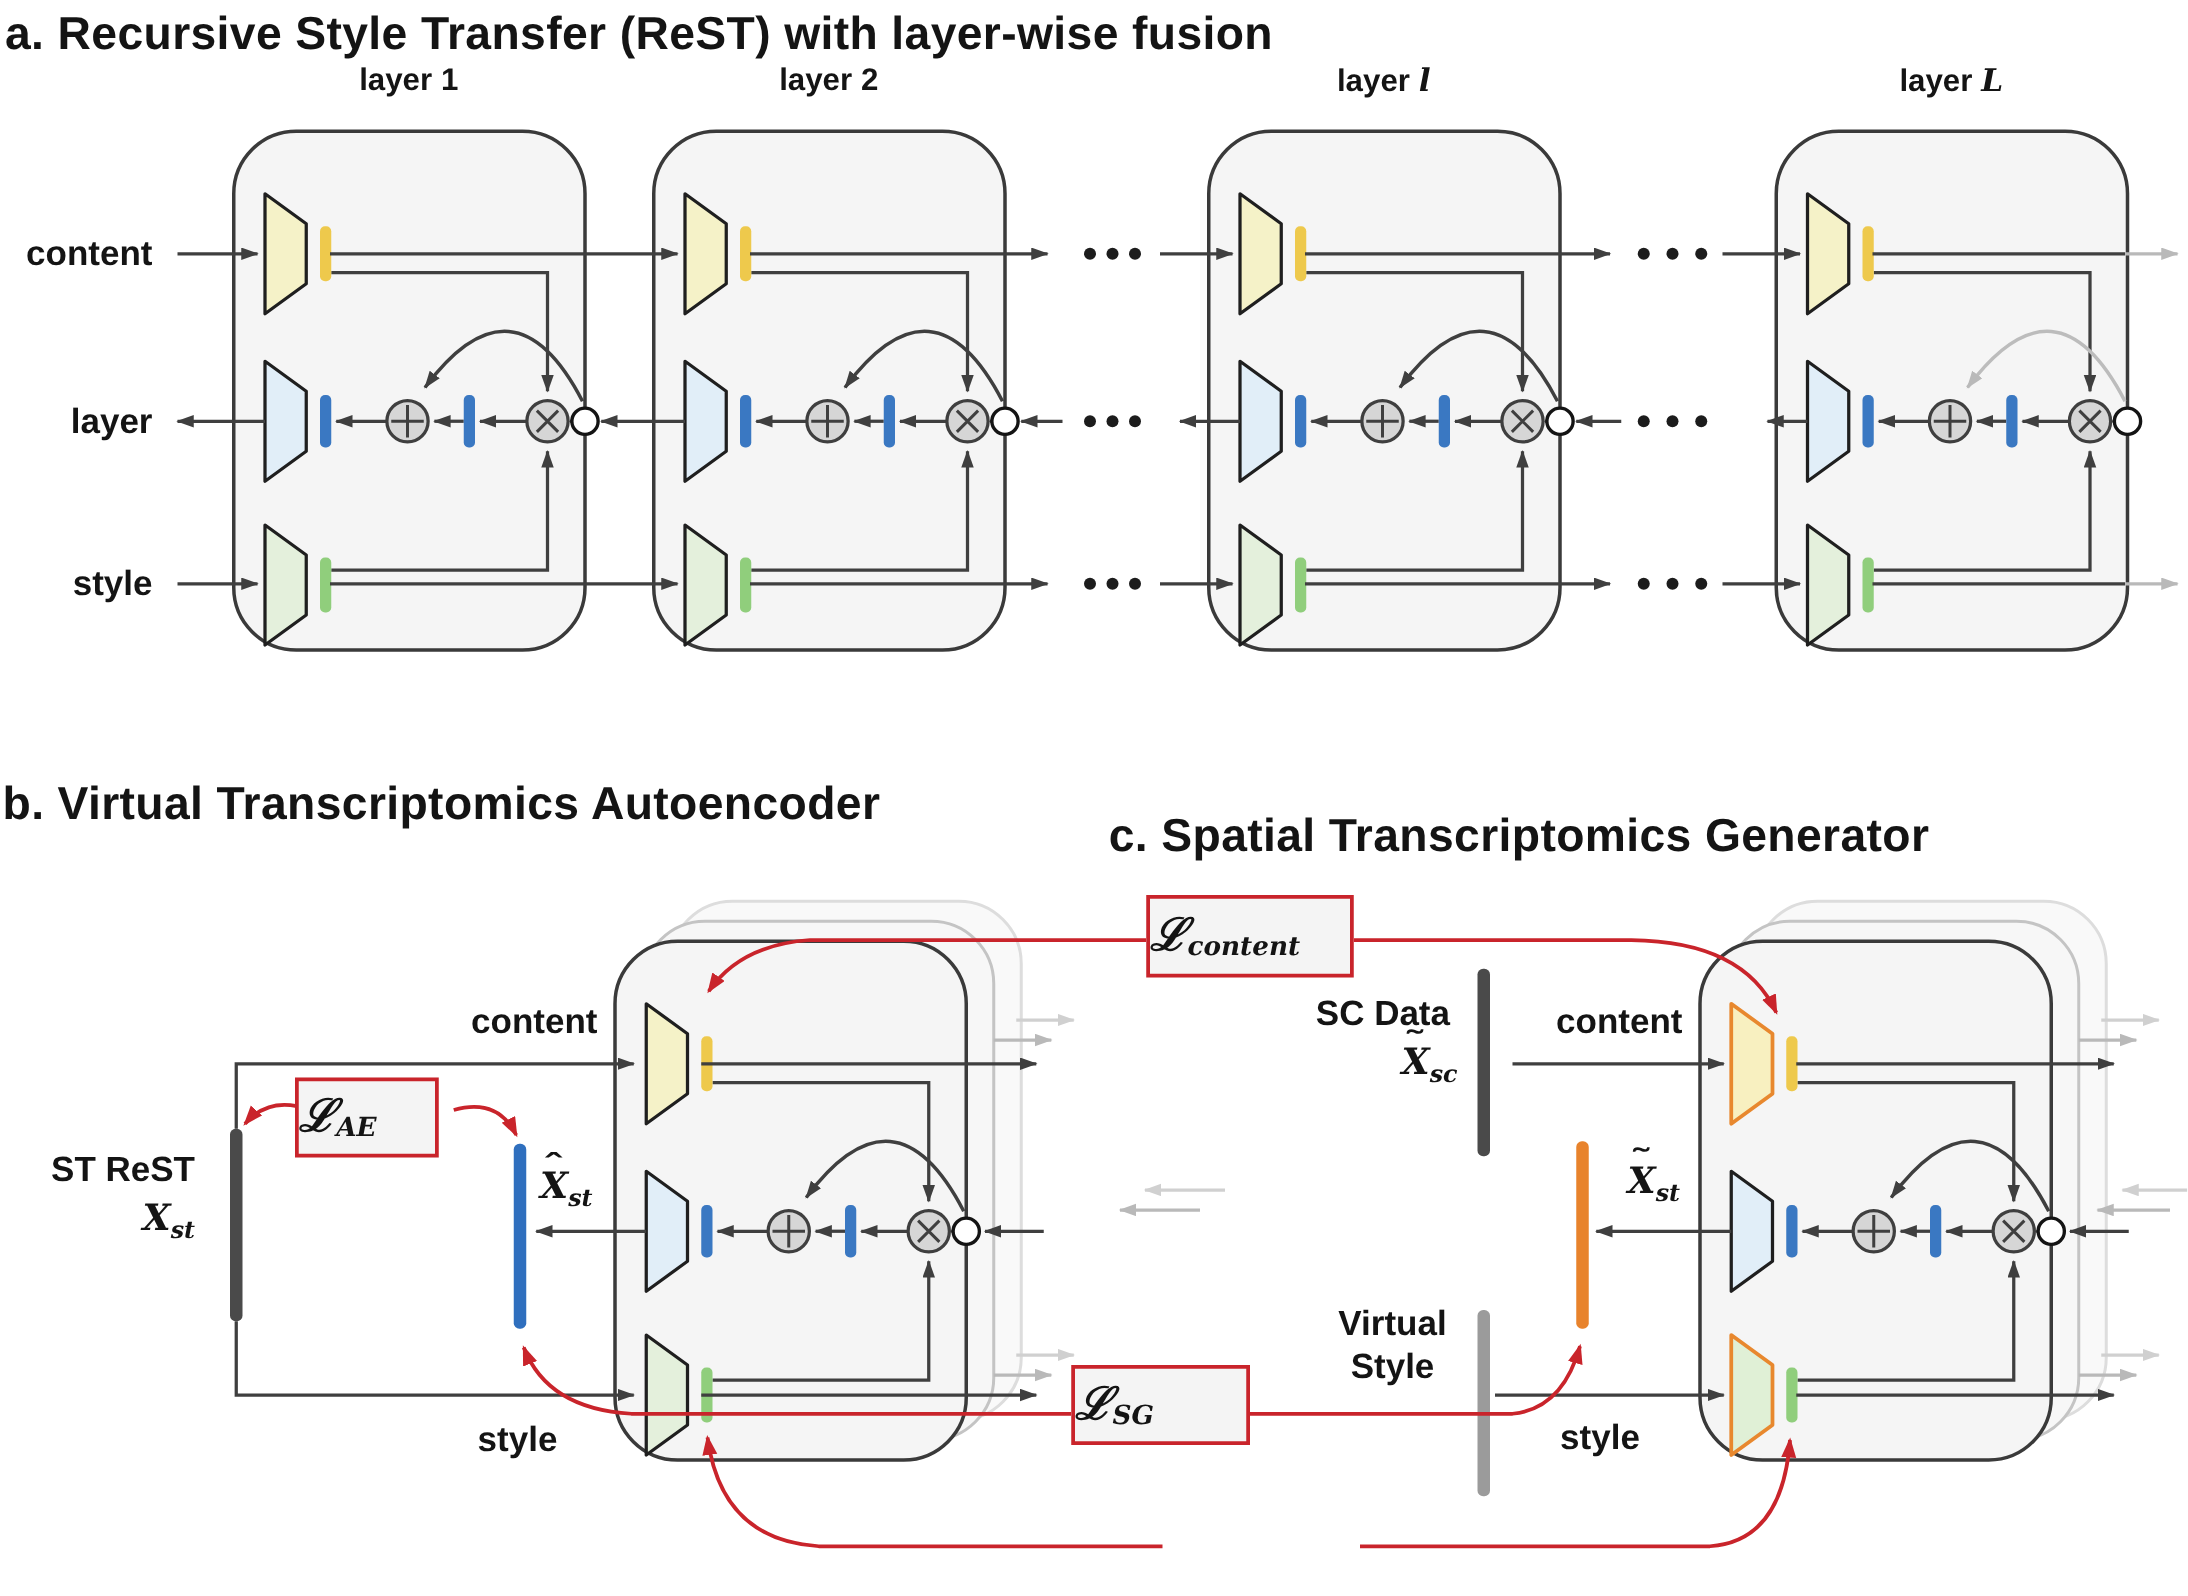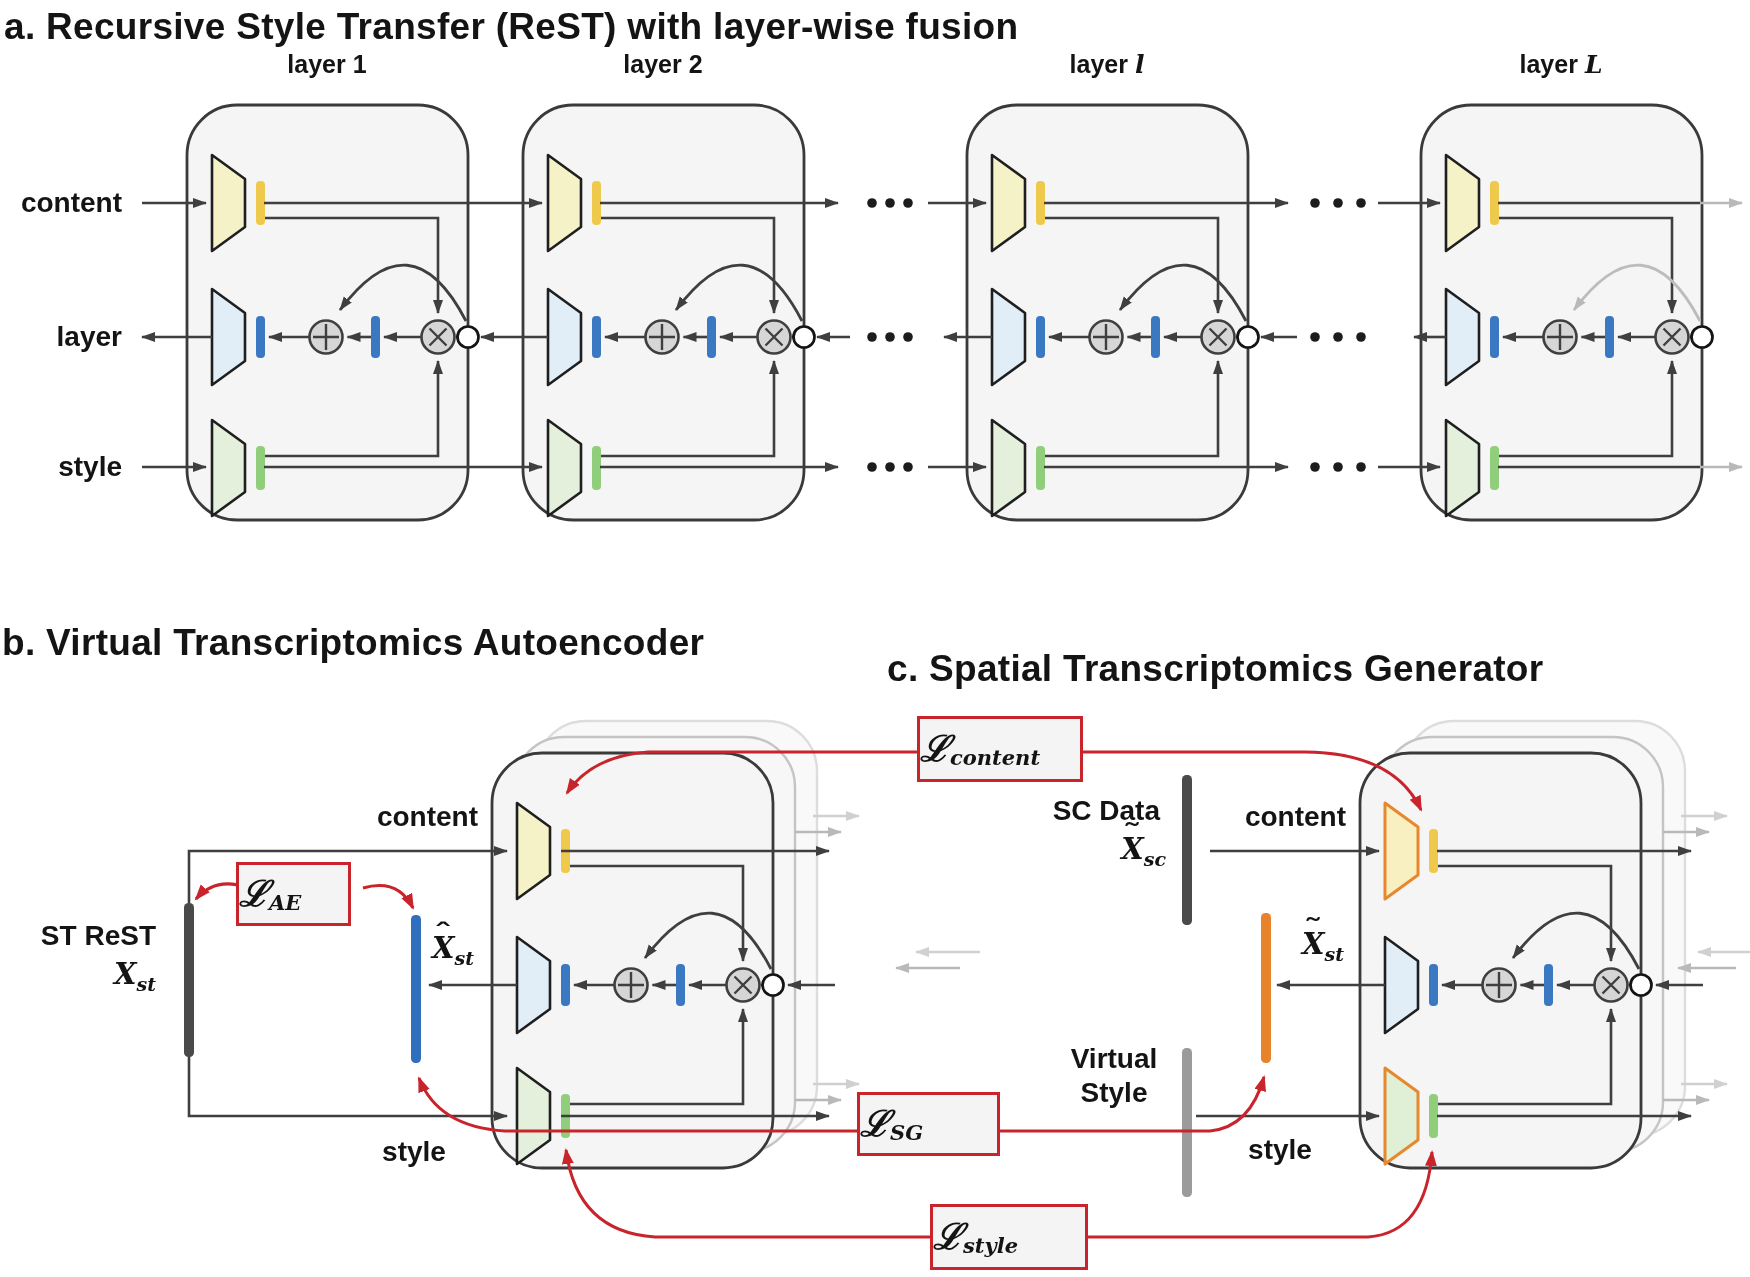--- a/index.html
+++ b/index.html
@@ -294,17 +294,14 @@
 
   <div class="loss-box" style="left:236px;top:862px;width:115px;height:64px;">
     <span class="loss-label"><span class="lbase">ℒ</span><sub>AE</sub></span>
   </div>
   <div class="loss-box" style="left:917px;top:716px;width:166px;height:66px;">
     <span class="loss-label"><span class="lbase">ℒ</span><sub>content</sub></span>
   </div>
   <div class="loss-box" style="left:857px;top:1092px;width:143px;height:64px;">
     <span class="loss-label"><span class="lbase">ℒ</span><sub>SG</sub></span>
   </div>
-  <div class="loss-box" style="left:930px;top:1204px;width:158px;height:66px;">
-    <span class="loss-label"><span class="lbase">ℒ</span><sub>style</sub></span>
-  </div>
 
 </div>
 
 </body></html>

